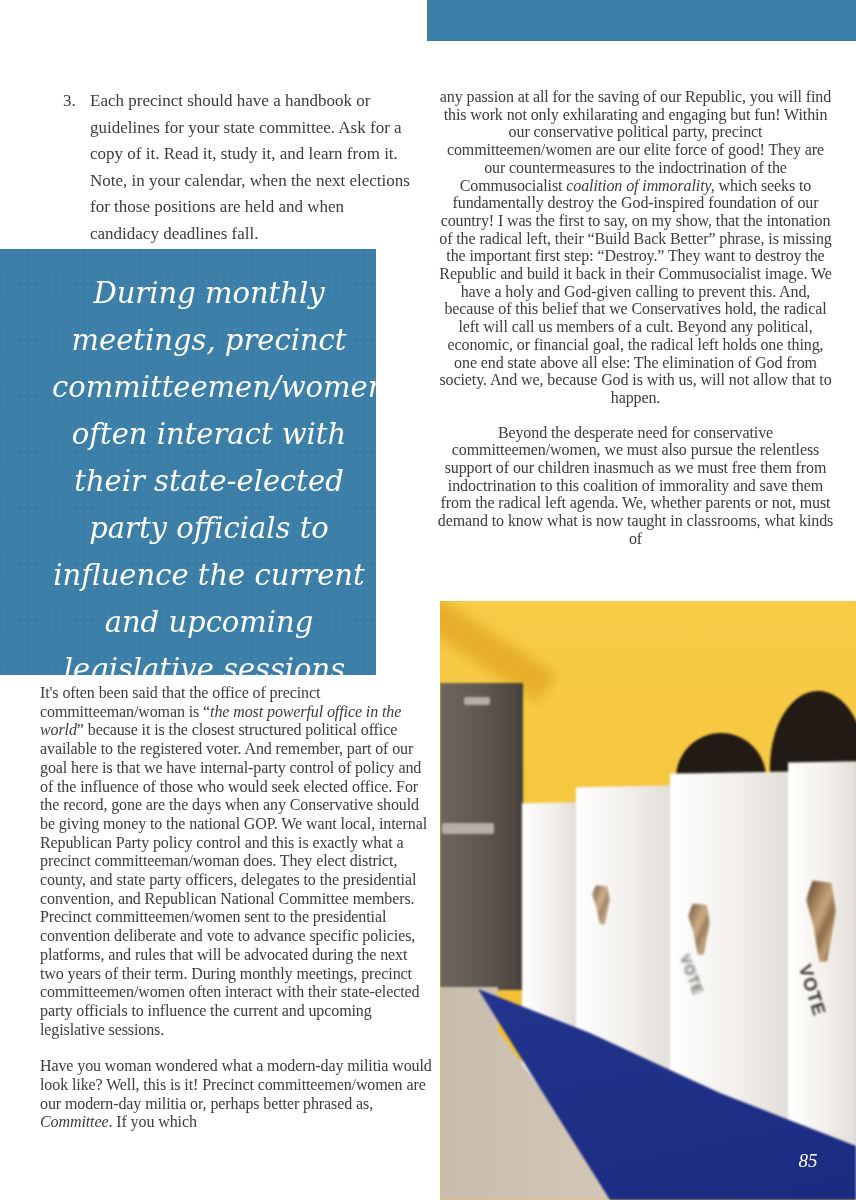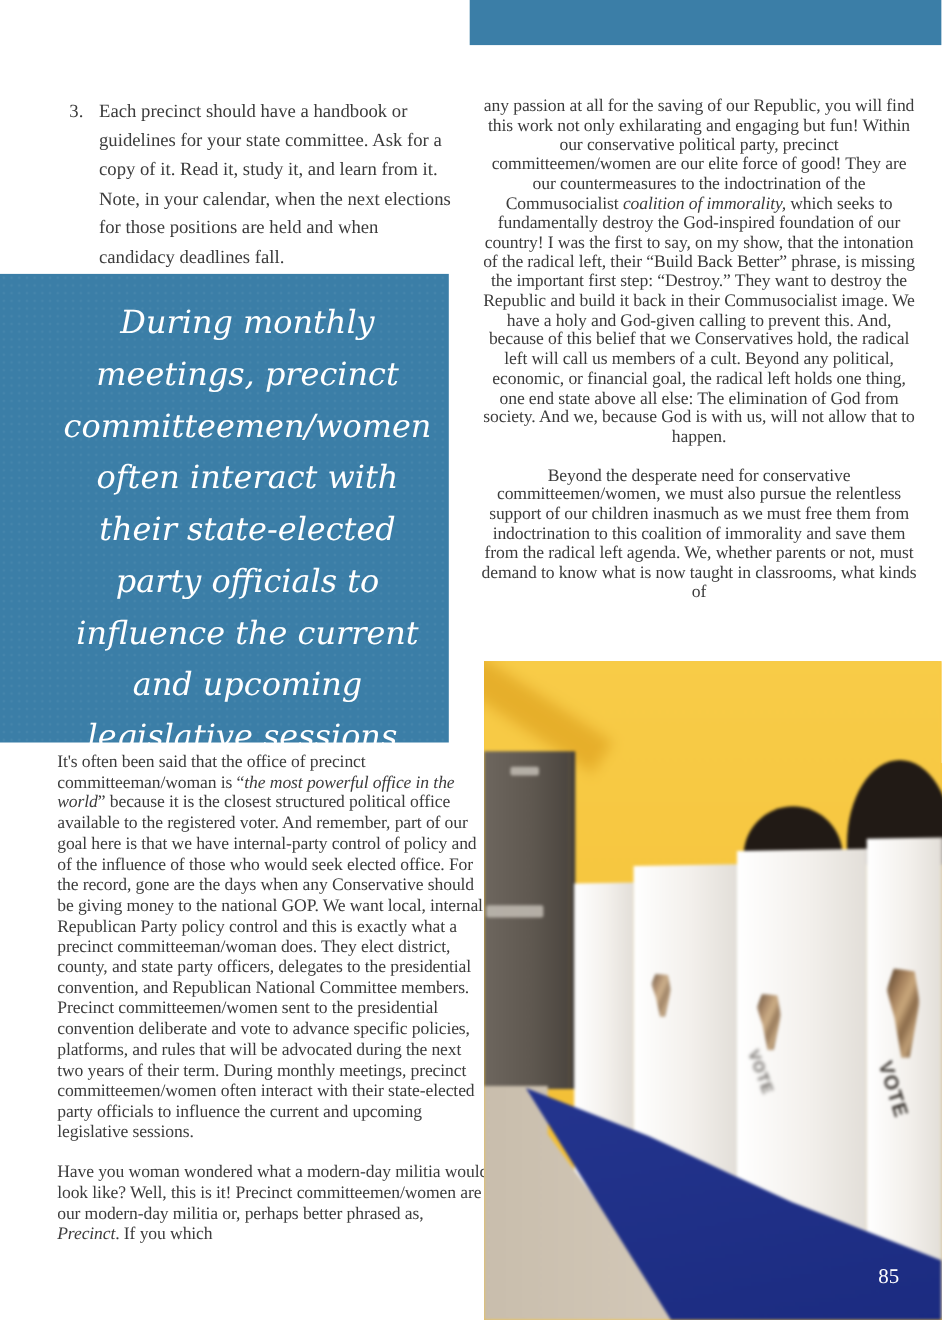--- a/index.html
+++ b/index.html
@@ -9,29 +9,29 @@
   
   .top-bar{position:absolute;left:427px;top:0;width:429px;height:41px;background:var(--accent);}
 
   
   .list-item{position:absolute;left:63px;top:88px;width:354px;display:flex;
              font-size:17px;line-height:26.5px;}
   .list-marker{width:27px;flex:none;}
   .list-text{flex:1;}
 
   
-  .quote-box{position:absolute;left:0;top:249px;width:408px;height:426px;background:var(--accent);
+  .quote-box{position:absolute;left:0;top:249px;width:376px;height:426px;background:var(--accent);
              background-image:radial-gradient(rgba(255,255,255,.05) 1px,transparent 1.5px);
              background-size:7px 7px;}
   .quote-text{margin:21px 10px 0 52px;text-align:center;font-family:"DejaVu Serif",serif;
               font-style:italic;font-size:29px;line-height:47px;color:var(--quote-text);
               white-space:pre-line;}
 
   
-  .left-body{position:absolute;left:52px;top:684px;width:393px;}
+  .left-body{position:absolute;left:40px;top:684px;width:393px;}
   .right-body{position:absolute;left:437px;top:88px;width:397px;}
   .body-par{font-size:16px;line-height:18.7px;margin:0 0 18px 0;letter-spacing:-0.1px;}
   .right-body .body-par{line-height:17.7px;margin-bottom:17px;text-align:center;}
   .body-par em{font-style:italic;}
 
   
   .photo{position:absolute;left:440px;top:601px;width:416px;height:599px;overflow:hidden;
          background:var(--photo-wall);}
   .photo-blur{position:absolute;left:0;top:0;width:416px;height:599px;filter:blur(1.3px);}
   .wall{position:absolute;left:0;top:0;right:0;bottom:0;
@@ -64,21 +64,21 @@
               color:#35302b;letter-spacing:1px;transform-origin:left top;}
   .vote-c{left:252px;top:352px;font-size:14px;transform:rotate(70deg);filter:blur(1.2px);opacity:.75;}
   .vote-d{left:374px;top:364px;font-size:18px;transform:rotate(73deg);}
   .floor{position:absolute;left:0;top:0;right:0;bottom:0;
          background:linear-gradient(90deg,#c8bdac 0%,var(--photo-floor) 60%,#e3dacb 100%);
          clip-path:polygon(0 386px,58px 386px,58px 430px,182px 599px,0 599px);}
   .cloth{position:absolute;left:0;top:0;right:0;bottom:0;
          background:linear-gradient(168deg,var(--photo-cloth-light) 0%,var(--photo-cloth) 9%,#24358f 55%,var(--photo-cloth-dark) 100%);
          clip-path:polygon(38px 388px,150px 432px,280px 492px,416px 545px,416px 599px,170px 599px);}
   .page-number{position:absolute;left:346px;top:549px;width:44px;text-align:center;
-               color:#ffffff;font-size:19px;font-family:"Liberation Serif",serif;}
+               color:#ffffff;font-size:19px;font-family:"Liberation Serif",serif;font-style:italic;}
 </style>
 </head>
 <body>
 
 <div class="page">
 
   <div class="top-bar"></div>
 
   <div class="list-item">
     <div class="list-marker">3.</div>
@@ -92,21 +92,21 @@
 often interact with
 their state-elected
 party officials to
 influence the current
 and upcoming
 legislative sessions.</div>
   </div>
 
   <div class="left-body">
     <p class="body-par"><span>It's often been said that the office of precinct committeeman/woman is “</span><em>the most powerful office in the world</em><span>” because it is the closest structured political office available to the registered voter. And remember, part of our goal here is that we have internal-party control of policy and of the influence of those who would seek elected office. For the record, gone are the days when any Conservative should be giving money to the national GOP. We want local, internal Republican Party policy control and this is exactly what a precinct committeeman/woman does. They elect district, county, and state party officers, delegates to the presidential convention, and Republican National Committee members. Precinct committeemen/women sent to the presidential convention deliberate and vote to advance specific policies, platforms, and rules that will be advocated during the next two years of their term. During monthly meetings, precinct committeemen/women often interact with their state-elected party officials to influence the current and upcoming legislative sessions.</span></p>
-    <p class="body-par"><span>Have you woman wondered what a modern-day militia would look like? Well, this is it! Precinct committeemen/women are our modern-day militia or, perhaps better phrased as, </span><em>Precinct</em><span>. If you which</span></p>
+    <p class="body-par"><span>Have you woman wondered what a modern-day militia would look like? Well, this is it! Precinct committeemen/women are our modern-day militia or, perhaps better phrased as, </span><em>Committee</em><span>. If you which</span></p>
   </div>
 
   <div class="right-body">
     <p class="body-par"><span>any passion at all for the saving of our Republic, you will find this work not only exhilarating and engaging but fun! Within our conservative political party, precinct committeemen/women are our elite force of good! They are our countermeasures to the indoctrination of the Commusocialist </span><em>coalition of immorality,</em><span> which seeks to fundamentally destroy the God-inspired foundation of our country! I was the first to say, on my show, that the intonation of the radical left, their “Build Back Better” phrase, is missing the important first step: “Destroy.” They want to destroy the Republic and build it back in their Commusocialist image. We have a holy and God-given calling to prevent this. And, because of this belief that we Conservatives hold, the radical left will call us members of a cult. Beyond any political, economic, or financial goal, the radical left holds one thing, one end state above all else: The elimination of God from society. And we, because God is with us, will not allow that to happen.</span></p>
     <p class="body-par"><span>Beyond the desperate need for conservative committeemen/women, we must also pursue the relentless support of our children inasmuch as we must free them from indoctrination to this coalition of immorality and save them from the radical left agenda. We, whether parents or not, must demand to know what is now taught in classrooms, what kinds of</span></p>
   </div>
 
   <div class="photo">
     <div class="photo-blur">
       <div class="wall"></div>

